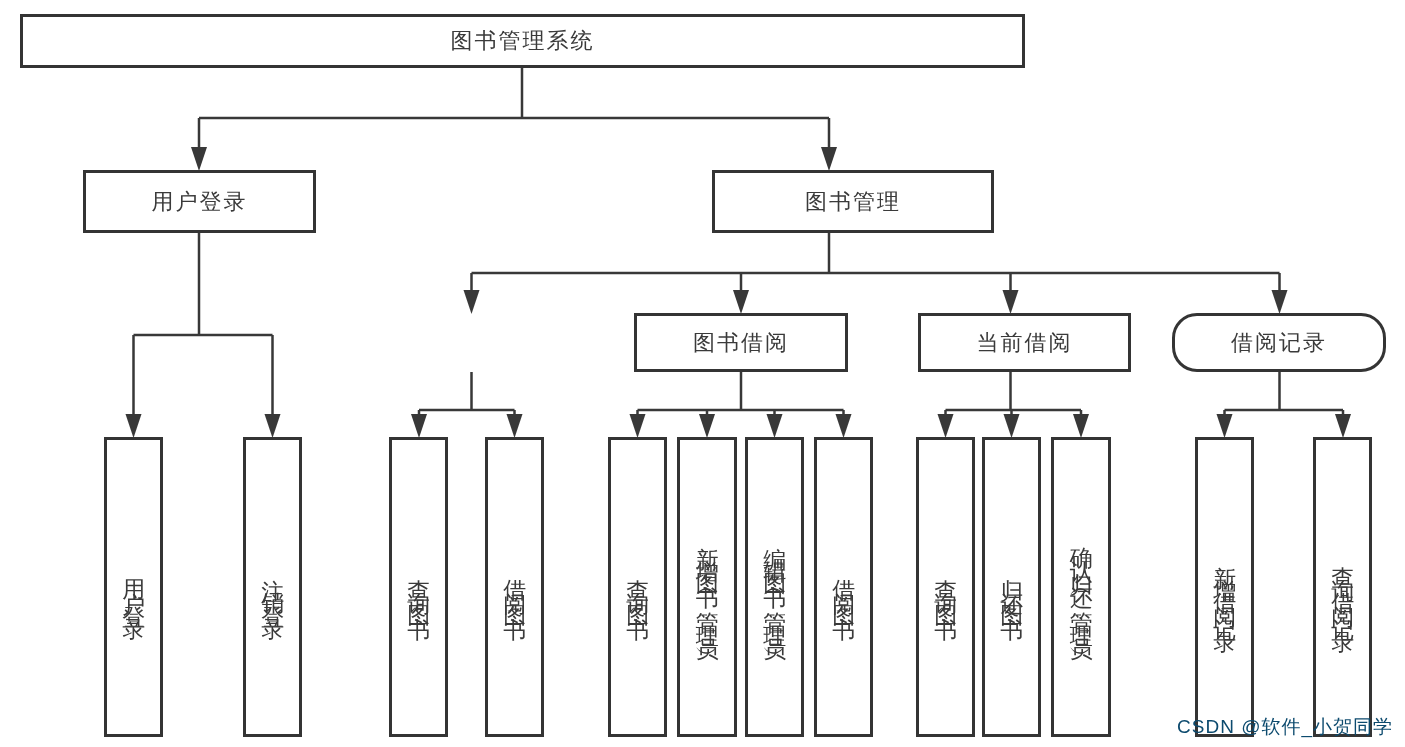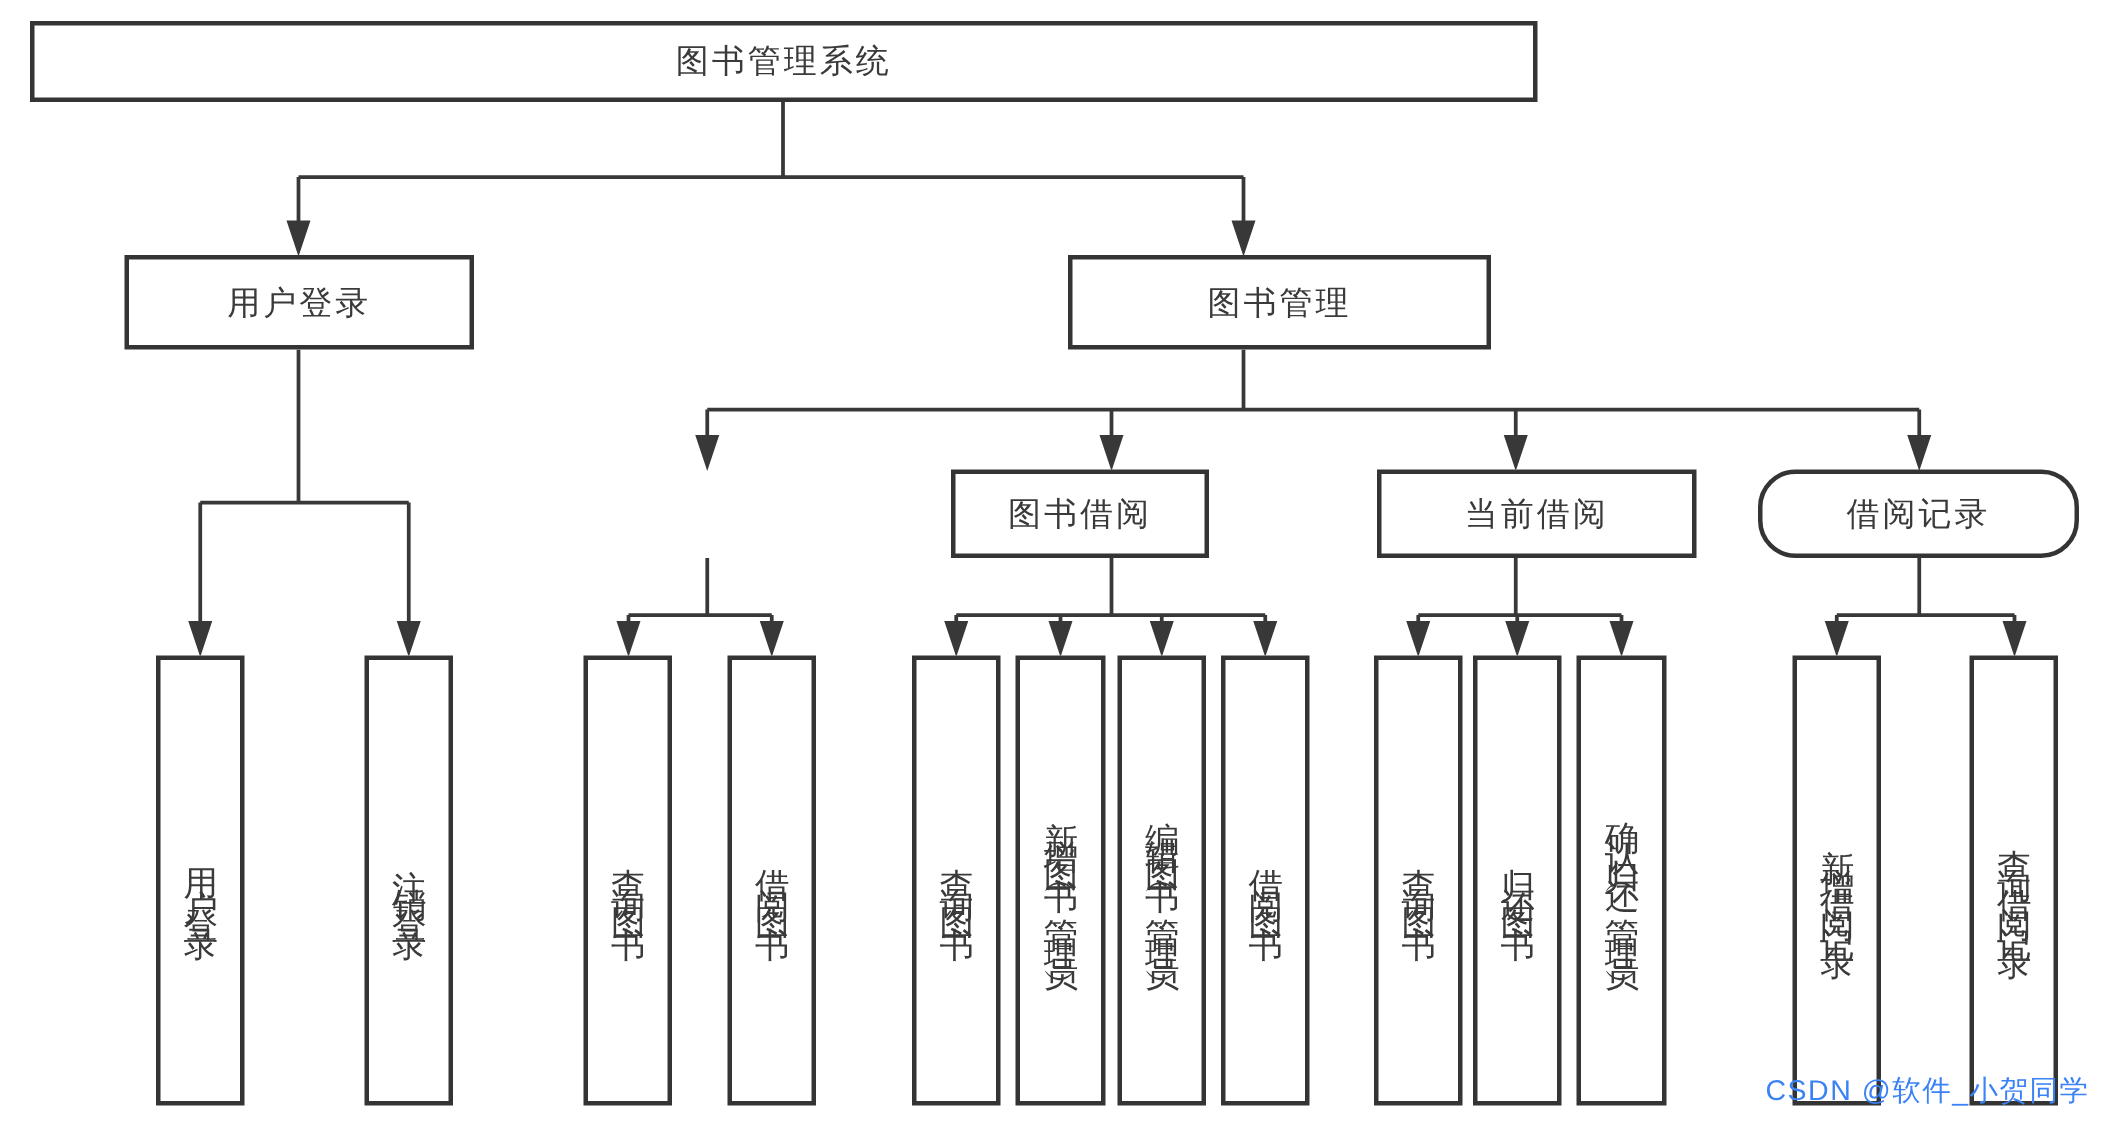--- a/index.html
+++ b/index.html
@@ -12,21 +12,21 @@
     position:absolute;box-sizing:border-box;background:#ffffff;
     border:3px solid #343434;color:#3a3a3a;z-index:2;
     display:flex;align-items:center;justify-content:center;text-align:center;
   }
   .node .hl{font-size:22px;letter-spacing:2px;white-space:nowrap;}
   .node.vbox .vl{
     writing-mode:vertical-rl;text-orientation:mixed;
     font-size:23px;letter-spacing:13px;line-height:1.2;
   }
   .watermark{
-    position:absolute;z-index:3;color:#3b82f6;font-size:19px;
+    position:absolute;z-index:3;color:#0c4a6e;font-size:19px;
     letter-spacing:1px;white-space:nowrap;
   }
 </style>
 </head>
 <body>
 
 <div class="stage">
 
   <svg class="connectors" viewBox="0 0 1405 747" xmlns="http://www.w3.org/2000/svg">
     <g stroke="#383838" stroke-width="2.5" fill="none">
@@ -69,21 +69,21 @@
     <span class="hl">图书管理系统</span>
   </div>
 
   <div class="node" style="left:83px;top:170px;width:233px;height:63px;">
     <span class="hl">用户登录</span>
   </div>
   <div class="node" style="left:712px;top:170px;width:282px;height:63px;">
     <span class="hl">图书管理</span>
   </div>
 
-  <div class="node" style="left:634px;top:313px;width:172px;height:59px;">
+  <div class="node" style="left:634px;top:313px;width:214px;height:59px;">
     <span class="hl">图书借阅</span>
   </div>
   <div class="node" style="left:904px;top:313px;width:213px;height:59px;margin-left:14px;">
     <span class="hl">当前借阅</span>
   </div>
   <div class="node" style="left:1172px;top:313px;width:214px;height:59px;border-radius:25px;">
     <span class="hl">借阅记录</span>
   </div>
 
   <div class="node vbox" style="left:104px;top:437px;width:59px;height:300px;">

